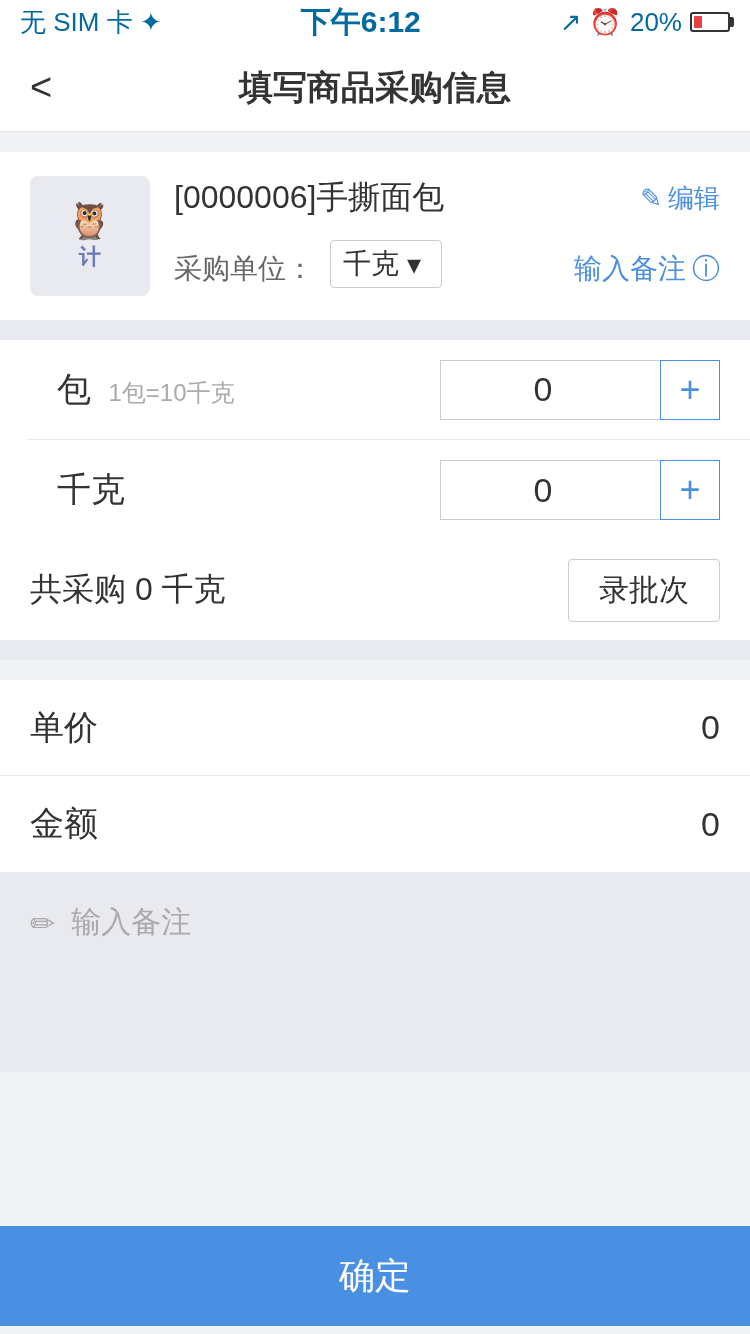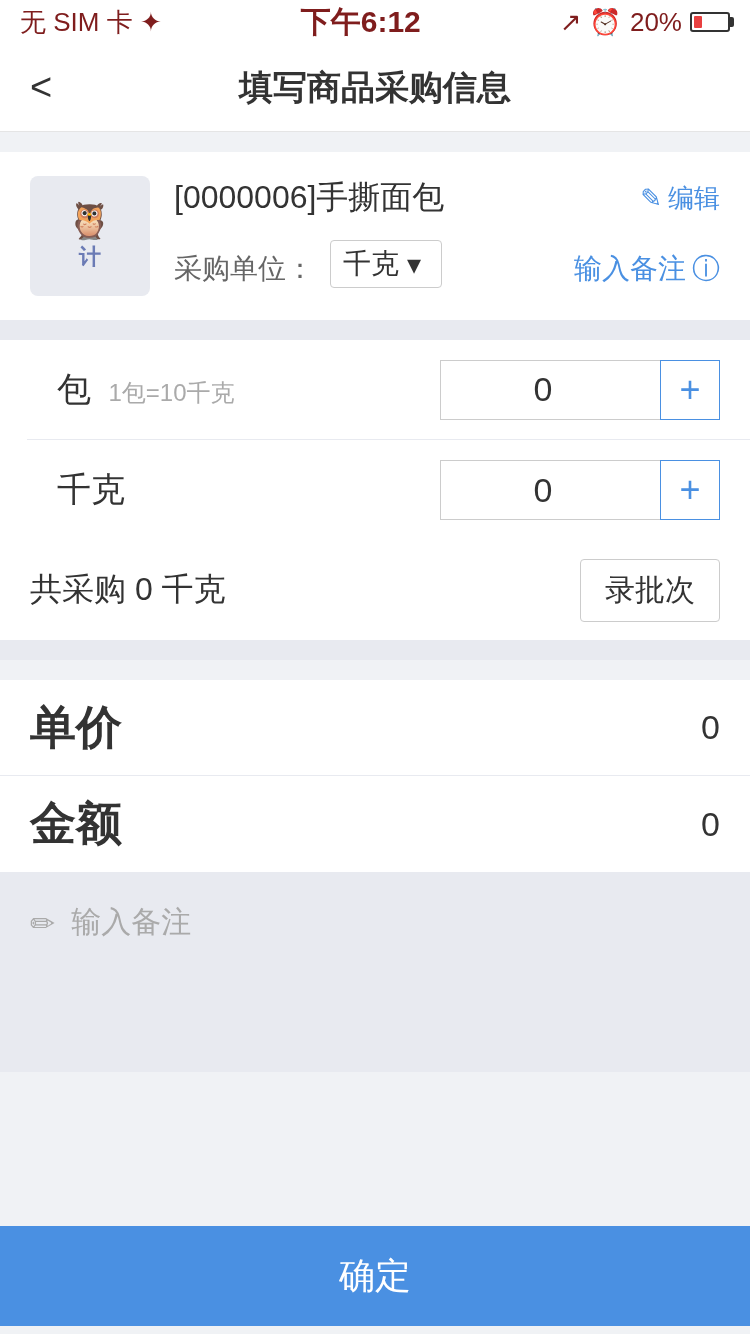--- a/index.html
+++ b/index.html
@@ -16,21 +16,21 @@
     
     .status-bar {
       width: 750px;
       height: 44px;
       background: #fff;
       display: flex;
       align-items: center;
       justify-content: space-between;
       padding: 0 20px;
       font-size: 26px;
-      color: #7f1d1d;
+      color: #0369a1;
     }
     .status-left { display: flex; align-items: center; gap: 10px; }
     .status-center { font-size: 30px; font-weight: 700; }
     .status-right { display: flex; align-items: center; gap: 8px; font-size: 26px; }
     .battery-icon {
       display: inline-flex; align-items: center;
       border: 2px solid #333; border-radius: 3px; width: 40px; height: 20px;
       position: relative; padding: 2px;
     }
     .battery-fill { background: #e84040; height: 100%; width: 25%; border-radius: 1px; }
@@ -141,36 +141,36 @@
     .total-row {
       background: #fff;
       display: flex; align-items: center; justify-content: space-between;
       padding: 0 30px;
       height: 100px;
       border-bottom: none;
     }
     .total-text { font-size: 32px; color: #333; }
     .batch-btn {
       border: 1px solid #ccc; border-radius: 4px;
-      padding: 10px 24px; font-size: 30px; color: #333;
+      padding: 10px 30px; font-size: 30px; color: #333;
       background: #fff; cursor: pointer;
     }
 
     
     .price-section {
       background: #fff;
       margin-top: 20px;
     }
     .price-row {
       display: flex; align-items: center; justify-content: space-between;
       padding: 0 30px; height: 96px;
       border-bottom: 1px solid #e8eaf0;
     }
     .price-row:last-child { border-bottom: none; }
-    .price-label { font-size: 46px; color: #333; font-weight: bold; }
+    .price-label { font-size: 34px; color: #333; }
     .price-value { font-size: 34px; color: #333; }
 
     
     .remark-section {
       background: #e8eaf0;
       margin-top: 0;
       padding: 30px;
       display: flex; align-items: center; gap: 16px;
       min-height: 200px;
       align-items: flex-start;

